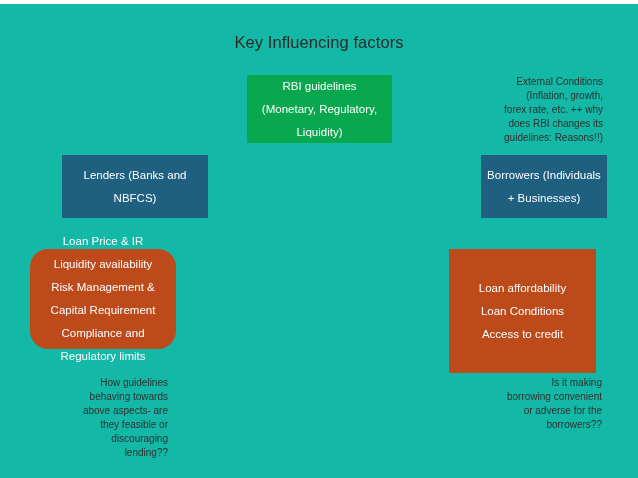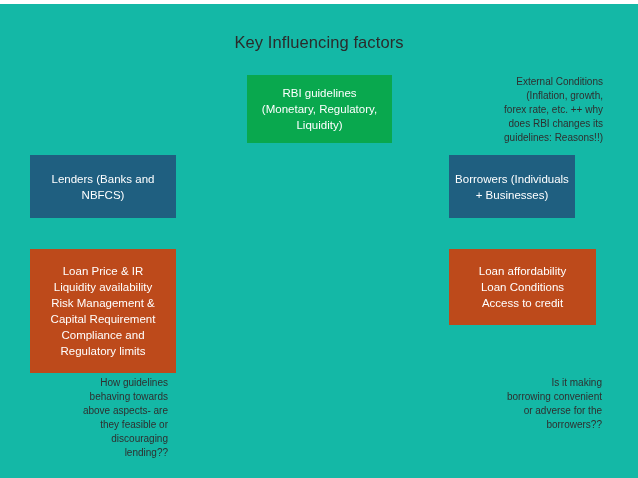--- a/index.html
+++ b/index.html
@@ -37,48 +37,49 @@
   }
   .box {
     position: absolute;
     box-sizing: border-box;
     display: flex;
     align-items: center;
     justify-content: center;
     text-align: center;
     color: #ffffff;
     font-size: 11.5px;
-    line-height: 16px;
+    line-height: 23px;
     padding: 16px 6px;
     white-space: pre-line;
   }
   .box-green {
     background: #09a84e;
   }
   .box-blue {
     background: #1f5f80;
+    margin-left: 32px;
   }
   .box-orange {
     background: #bd4a1b;
   }
   .note {
     position: absolute;
     color: #2f2f2f;
     font-size: 10px;
     line-height: 14px;
     white-space: pre-line;
     text-align: right;
   }
 
   
   #box-rbi      { left: 247px; top: 71px;  width: 145px; height: 68px; }
   #box-lenders  { left: 30px;  top: 151px; width: 146px; height: 63px; }
   #box-borrowers{ left: 449px; top: 151px; width: 126px; height: 63px; }
-  #box-lender-factors   { left: 30px;  top: 245px; width: 146px; height: 124px; }
-  #box-borrower-factors { left: 449px; top: 245px; width: 147px; height: 76px; }
+  #box-lender-factors   { left: 30px;  top: 245px; width: 146px; height: 100px; border-radius: 18px; }
+  #box-borrower-factors { left: 449px; top: 245px; width: 147px; height: 124px; }
 
   #note-external { left: 471px; top: 71px;  width: 132px; }
   #note-lender-q { left: 48px;  top: 372px; width: 120px; }
   #note-borrower-q { left: 490px; top: 372px; width: 112px; }
 </style>
 </head>
 <body>
 
 <div id="canvas">
 

